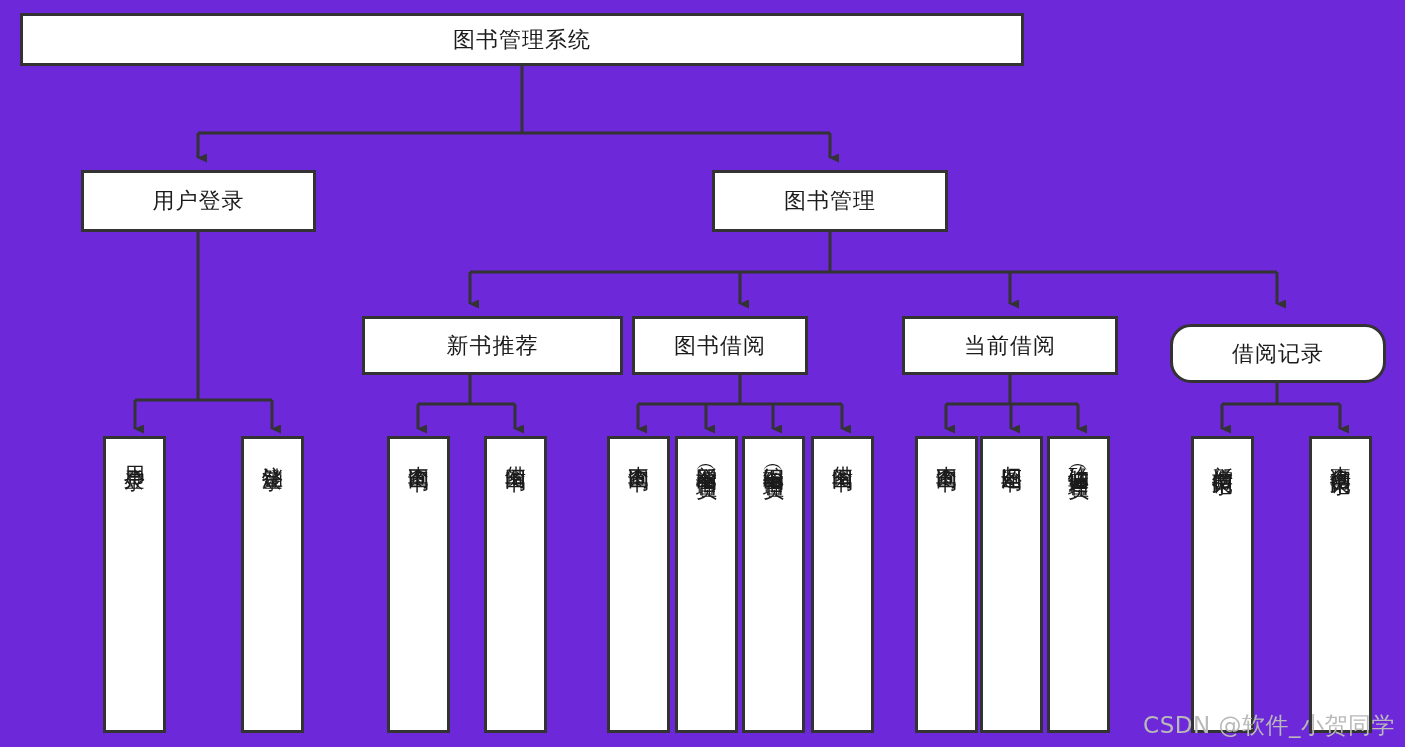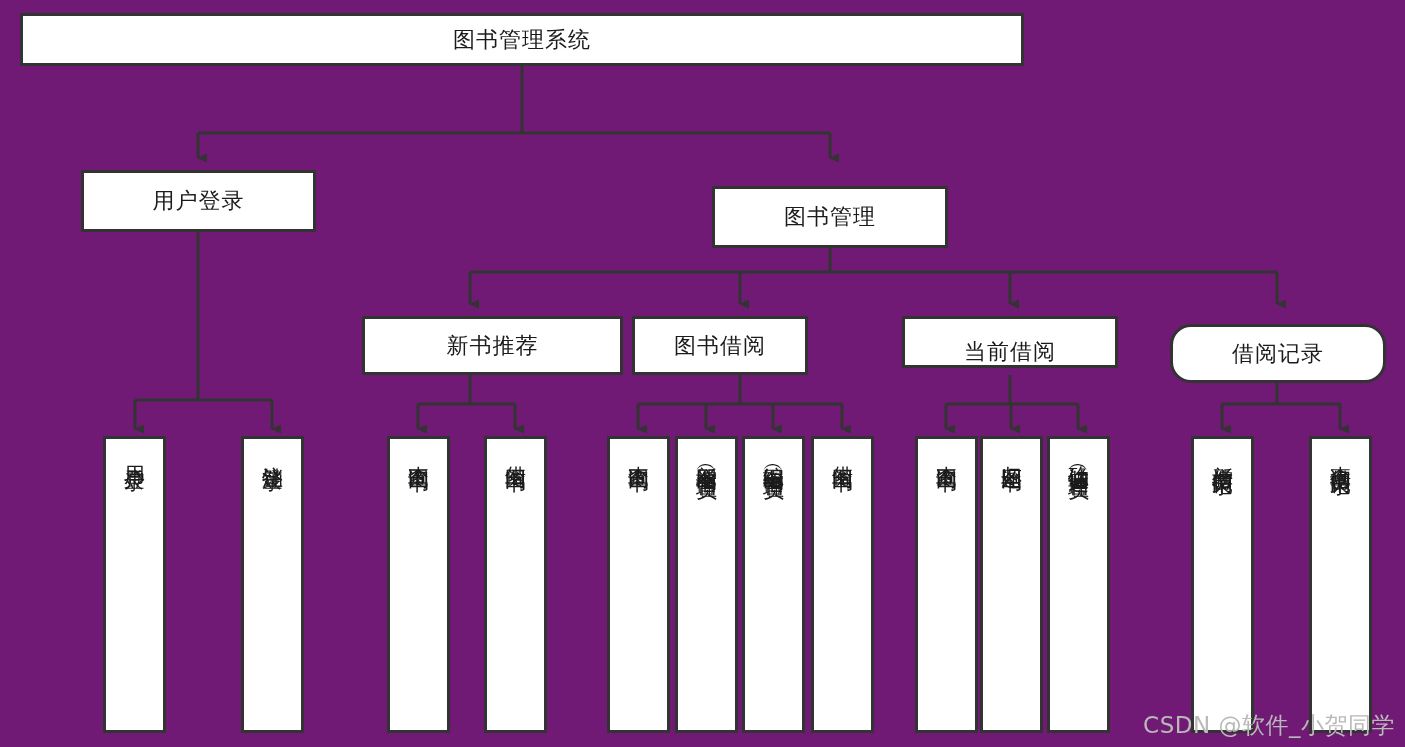--- a/index.html
+++ b/index.html
@@ -8,21 +8,21 @@
     padding: 0;
     background: #ffffff;
   }
   body {
     font-family: "DejaVu Sans", "Liberation Sans", sans-serif;
   }
   #diagram-root {
     position: relative;
     width: 1405px;
     height: 747px;
-    background: #701a75;
+    background: #6d28d9;
     overflow: hidden;
   }
   svg.connector-layer {
     position: absolute;
     left: 0;
     top: 0;
     width: 1405px;
     height: 747px;
     pointer-events: none;
   }
@@ -140,33 +140,33 @@
   </svg>
 
   <div class="node horizontal" style="left:20px; top:13px; width:1004px; height:53px;">
     <span class="node-label">图书管理系统</span>
   </div>
 
   <div class="node horizontal" style="left:81px; top:170px; width:235px; height:62px;">
     <span class="node-label">用户登录</span>
   </div>
 
-  <div class="node horizontal" style="left:712px; top:186px; width:236px; height:62px;">
+  <div class="node horizontal" style="left:712px; top:170px; width:236px; height:62px;">
     <span class="node-label">图书管理</span>
   </div>
 
   <div class="node horizontal" style="left:362px; top:316px; width:261px; height:59px;">
     <span class="node-label">新书推荐</span>
   </div>
 
   <div class="node horizontal" style="left:632px; top:316px; width:176px; height:59px;">
     <span class="node-label">图书借阅</span>
   </div>
 
-  <div class="node horizontal" style="left:902px; top:316px; width:216px; height:52px;align-items:flex-end;">
+  <div class="node horizontal" style="left:902px; top:316px; width:216px; height:59px;">
     <span class="node-label">当前借阅</span>
   </div>
 
   <div class="node horizontal" style="left:1170px; top:324px; width:216px; height:59px;border-radius:21px;">
     <span class="node-label">借阅记录</span>
   </div>
 
   <div class="node vertical" style="left:103px; top:436px; width:63px; height:297px;">
     <span class="node-label">用户登录</span>
   </div>

